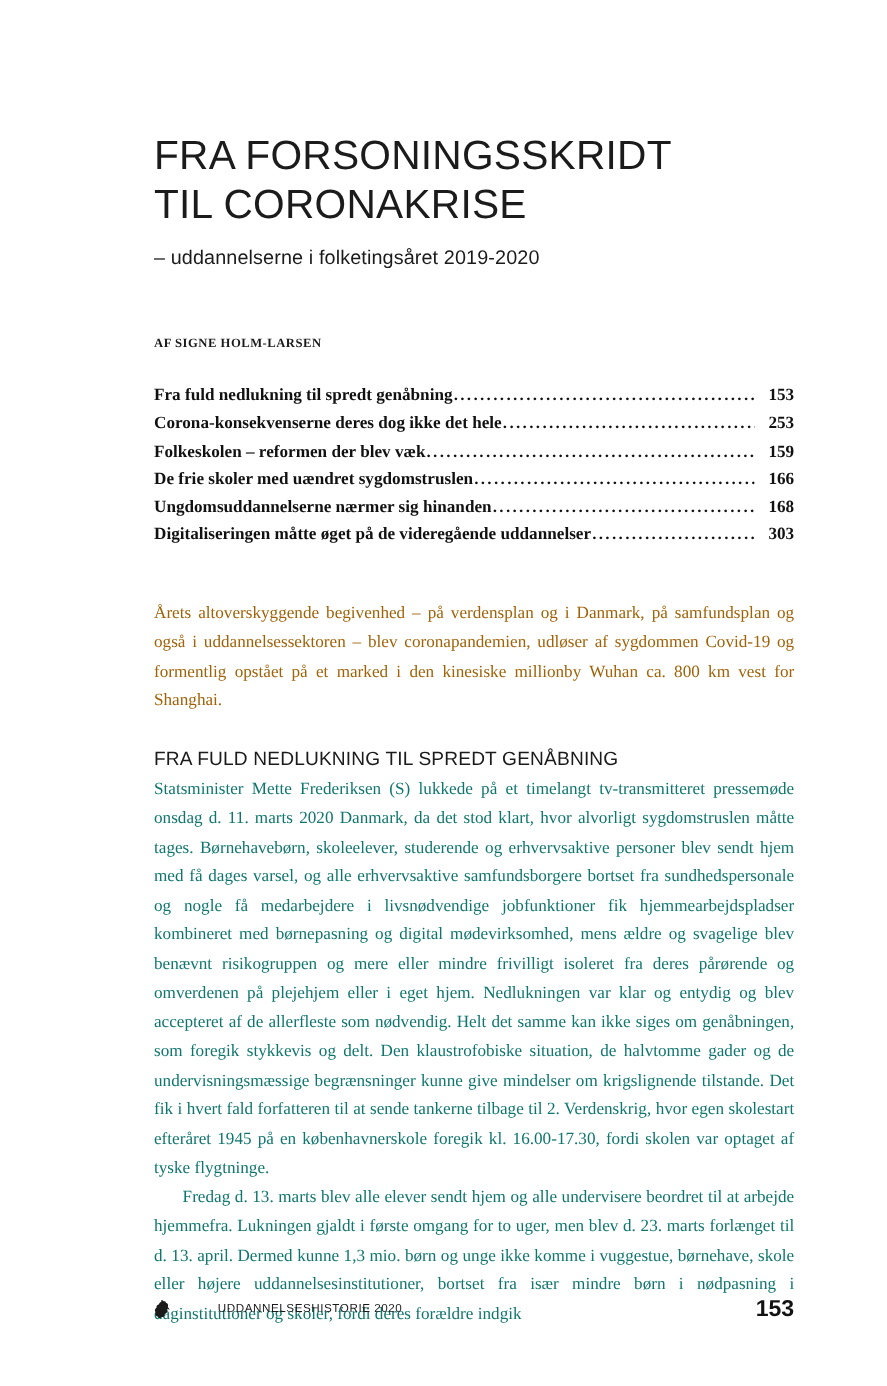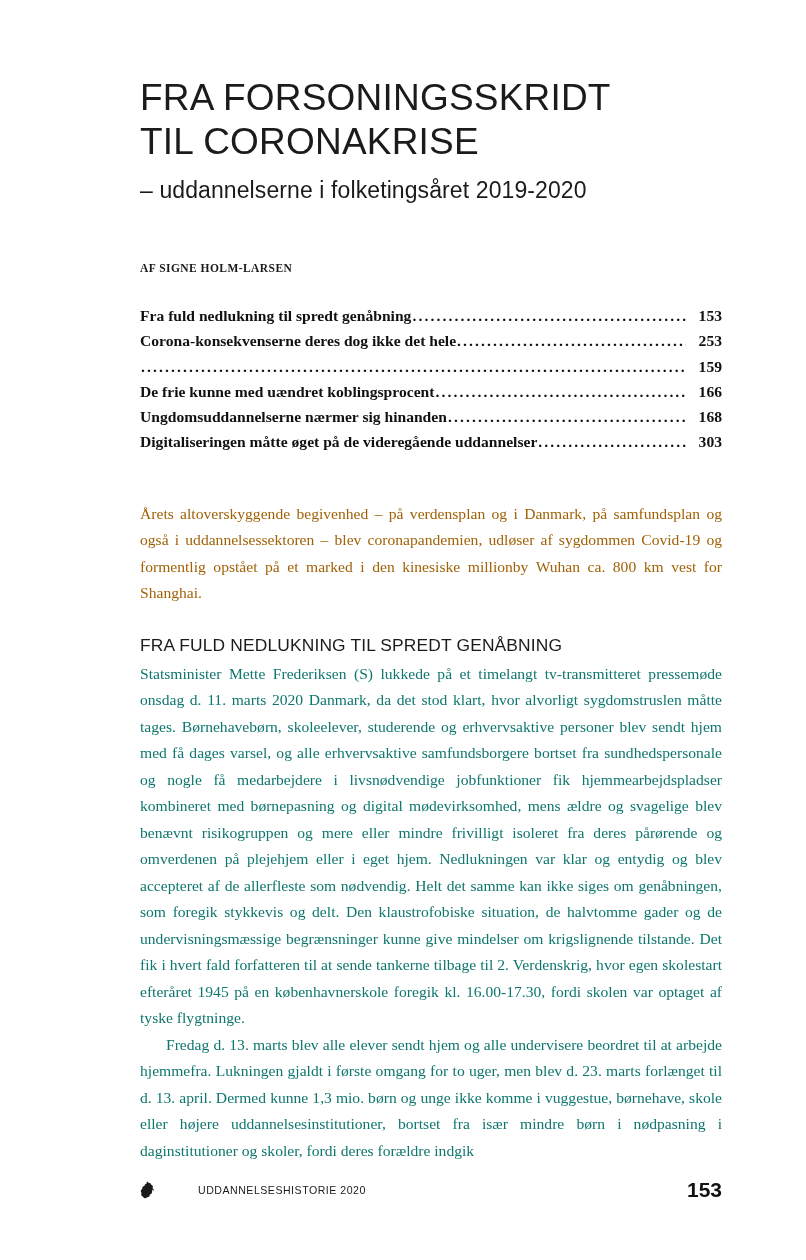--- a/index.html
+++ b/index.html
@@ -29,38 +29,38 @@
 
   .content {
     position: absolute;
     left: 140px;
     top: 0;
     width: 582px;
   }
 
   
   .title-block {
-    padding-top: 76px;
+    padding-top: 120px;
   }
   .doc-title {
     font-family: "Liberation Sans", "DejaVu Sans", sans-serif;
     font-weight: 400;
     font-size: 37px;
     line-height: 44px;
     letter-spacing: 0.2px;
     color: #1b1b1b;
     margin: 0;
   }
   .doc-title .line {
     display: block;
   }
   .doc-subtitle {
     font-family: "Liberation Sans", "DejaVu Sans", sans-serif;
     font-weight: 400;
-    font-size: 23px;
+    font-size: 18px;
     line-height: 32px;
     letter-spacing: 0.1px;
     color: #1b1b1b;
     margin: 10px 0 0 0;
   }
 
   
   .author-line {
     margin-top: 56px;
     font-family: "Liberation Serif", "DejaVu Serif", serif;
@@ -197,26 +197,27 @@
         <span class="toc-page">153</span>
       </div>
 
       <div class="toc-row">
         <span class="toc-label">Corona-konsekvenserne deres dog ikke det hele</span>
         <span class="toc-leader">...........................................................................................................</span>
         <span class="toc-page">253</span>
       </div>
 
       <div class="toc-row">
+        <span class="toc-label">Folkeskolen – reformen der blev væk</span>
         <span class="toc-leader">...........................................................................................................</span>
         <span class="toc-page">159</span>
       </div>
 
       <div class="toc-row">
-        <span class="toc-label">De frie kunne med uændret koblingsprocent</span>
+        <span class="toc-label">De frie skoler med uændret sygdomstruslen</span>
         <span class="toc-leader">...........................................................................................................</span>
         <span class="toc-page">166</span>
       </div>
 
       <div class="toc-row">
         <span class="toc-label">Ungdomsuddannelserne nærmer sig hinanden</span>
         <span class="toc-leader">...........................................................................................................</span>
         <span class="toc-page">168</span>
       </div>
 

